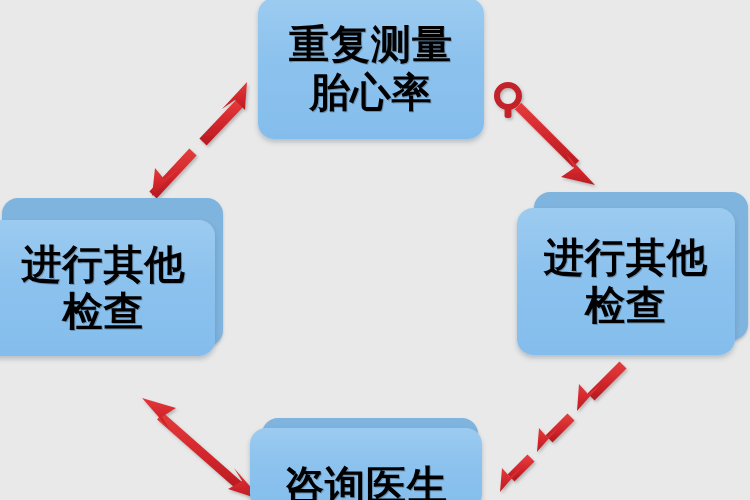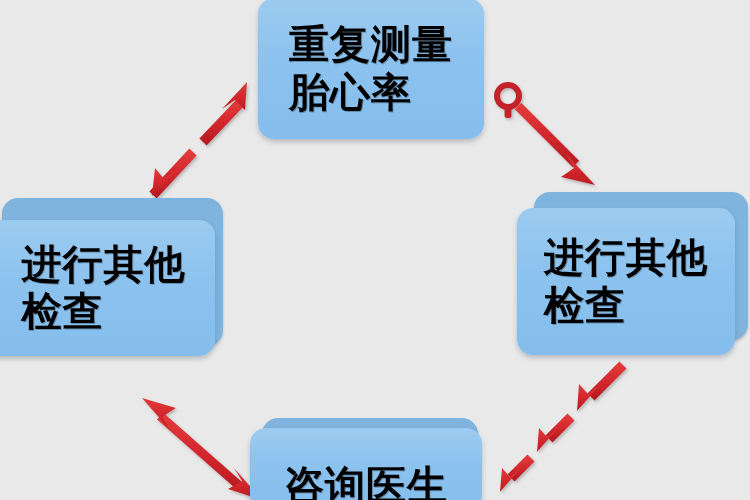--- a/index.html
+++ b/index.html
@@ -40,21 +40,21 @@
     align-items: center;
     justify-content: center;
     box-sizing: border-box;
   }
   .card-label {
     color: #000;
     font-weight: bold;
     font-size: 40px;
     line-height: 1.18;
     letter-spacing: 1px;
-    text-align: left;
+    text-align: center;
     white-space: pre-line;
     text-shadow: 1px 1px 0 rgba(0,0,0,0.25);
     font-family: "DejaVu Sans", "Liberation Sans", sans-serif;
   }
 
   
   #arrows {
     position: absolute;
     left: 0;
     top: 0;

